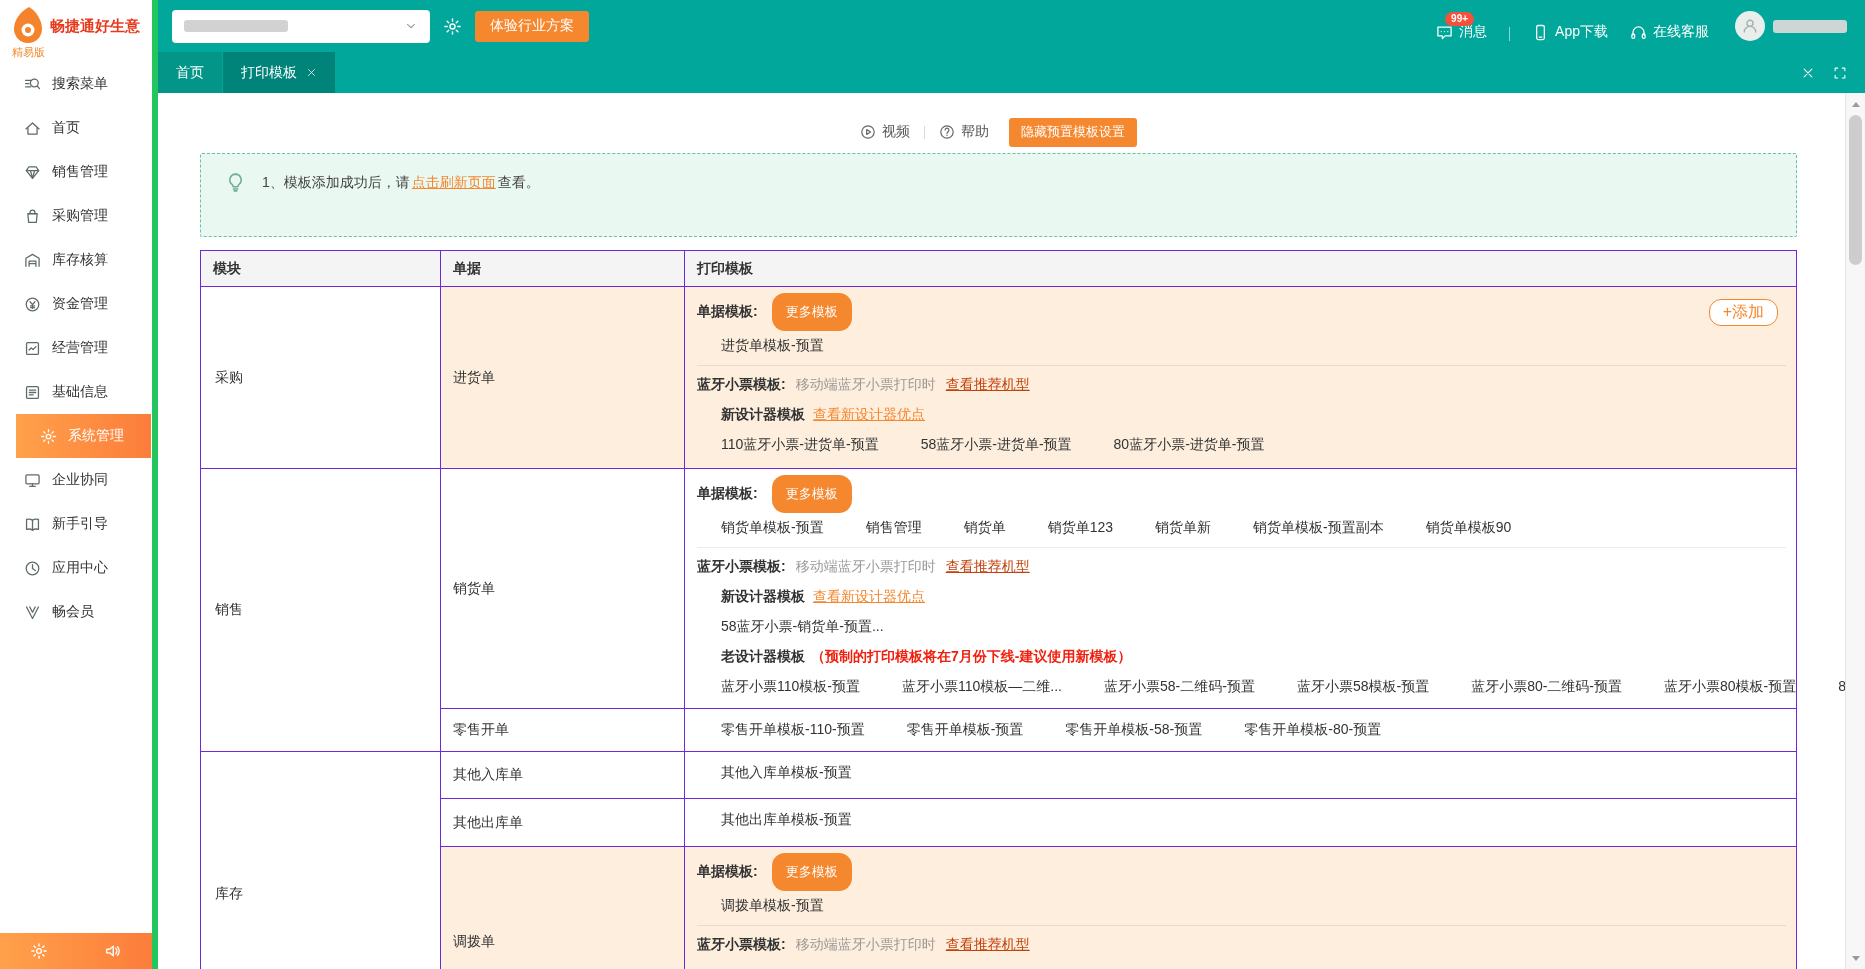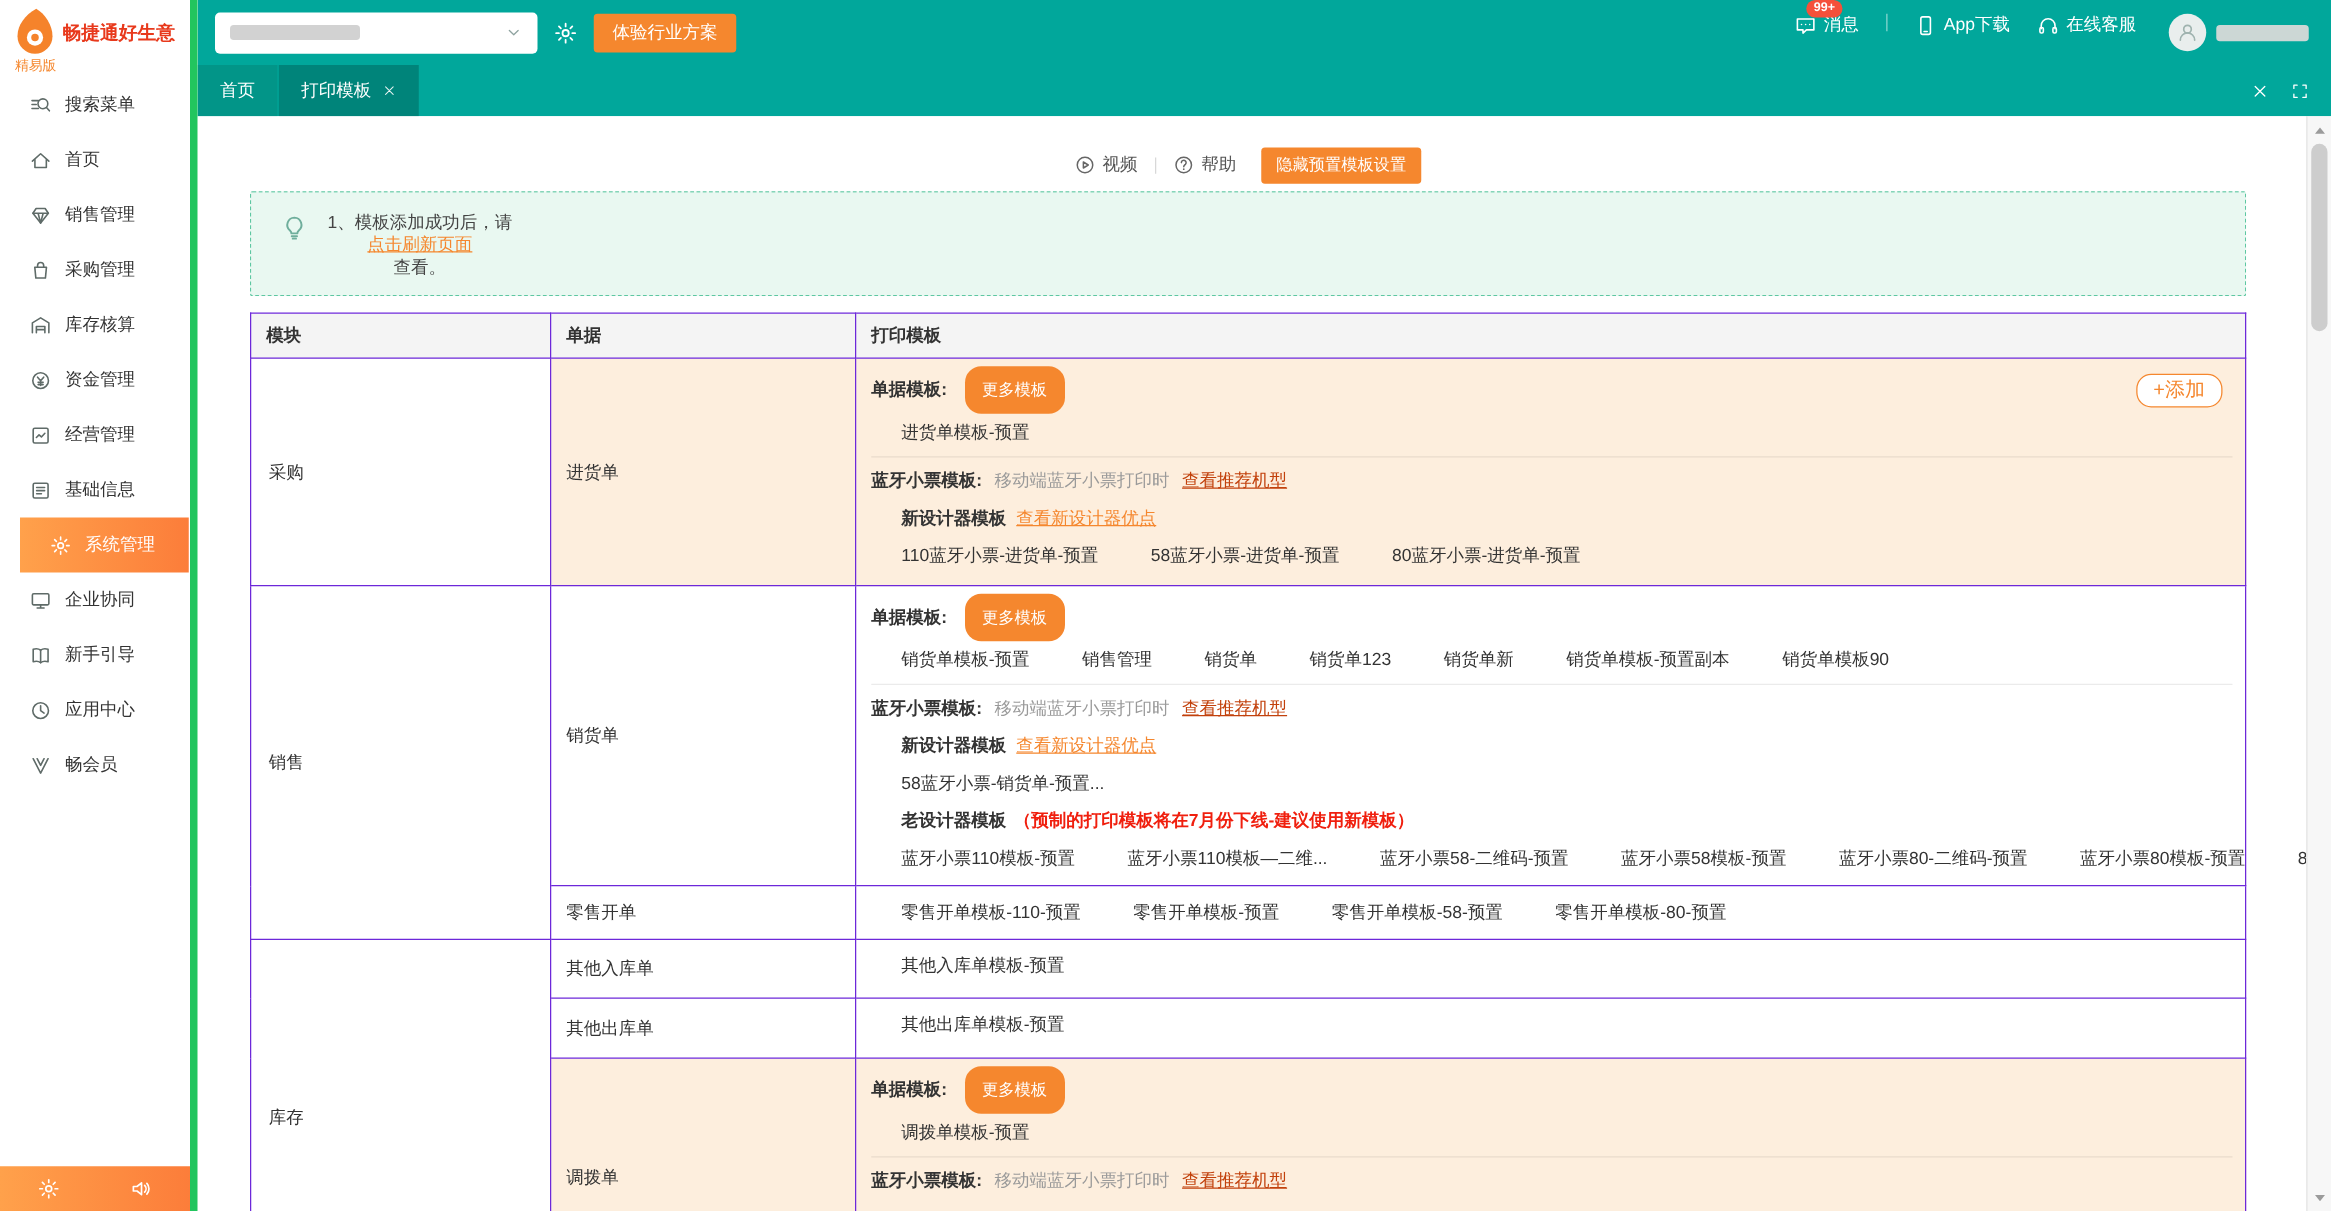--- a/index.html
+++ b/index.html
@@ -27,21 +27,21 @@
   
   .topbar{position:absolute;left:158px;right:0;top:0;height:52px;background:var(--teal);display:flex;align-items:center;padding:0 18px 0 14px;gap:13px;}
   .org-select{width:258px;height:33px;background:#fff;border-radius:4px;display:flex;align-items:center;justify-content:space-between;padding:0 12px;cursor:pointer;}
   .redact{display:inline-block;border-radius:3px;}
   .redact-dark{width:104px;height:12px;background:#d2d2d2;}
   .redact-light{width:74px;height:13px;background:#ccd7d5;}
   .chev{color:#8fa3a0;display:flex;}
   .top-gear{color:#fff;display:flex;cursor:pointer;}
   .btn-orange{background:var(--orange);color:#fff;border:none;border-radius:13px;font-family:inherit;cursor:pointer;white-space:nowrap;}
   .btn-exp{border-radius:3px;height:31px;font-size:14px;padding:0 15px;}
-  .top-right{margin-left:auto;display:flex;align-items:flex-start;gap:22px;color:#fff;font-size:14px;}
+  .top-right{margin-left:auto;display:flex;align-items:flex-end;gap:22px;color:#fff;font-size:14px;}
   .top-item{display:flex;align-items:center;gap:6px;position:relative;cursor:pointer;}
   .t-icon{display:flex;}
   .badge{position:absolute;top:-11px;left:9px;background:#f5503a;border-radius:9px;padding:1px 6px;font-size:10px;line-height:12px;font-weight:bold;}
   .top-sep{width:1px;height:14px;background:rgba(255,255,255,.55);}
   .top-user{display:flex;align-items:center;gap:8px;cursor:pointer;margin-left:4px;}
   .avatar{width:30px;height:30px;border-radius:50%;background:#e9eeed;color:#9fb3af;display:flex;align-items:center;justify-content:center;overflow:hidden;}
 
   
   .tabbar{position:absolute;left:158px;right:0;top:52px;height:41px;background:var(--teal);display:flex;align-items:stretch;}
   .tab{display:flex;align-items:center;justify-content:center;gap:9px;padding:0 18px;color:#fff;font-size:14px;background:#029588;cursor:pointer;margin-right:1px;}
@@ -55,21 +55,21 @@
   .content{position:absolute;left:42px;top:0;width:1597px;}
   .util-row{margin-top:24px;height:30px;display:flex;align-items:center;justify-content:center;gap:14px;color:#555;font-size:14px;}
   .util-item{display:flex;align-items:center;gap:6px;cursor:pointer;}
   .util-item .u-icon{display:flex;color:#666;}
   .util-sep{width:1px;height:13px;background:#d8d8d8;}
   .btn-hide{border-radius:3px;height:29px;font-size:13px;padding:0 12px;margin-left:6px;}
 
   .notice{margin-top:6px;min-height:84px;background:#e9f8f1;border:1px dashed #5ec7a2;border-radius:2px;display:flex;align-items:flex-start;padding:15px 20px 13px 24px;}
   .bulb{color:#6fae9c;display:flex;margin-right:16px;margin-top:3px;}
   .notice-lines{font-size:14px;color:#444;}
-  .n-line{min-height:28px;display:flex;align-items:center;flex-wrap:nowrap;flex-direction:column;}
+  .n-line{min-height:28px;display:flex;align-items:center;flex-wrap:nowrap;}
   .link-orange{color:var(--orange);text-decoration:underline;cursor:pointer;margin:0 2px;}
   .btn-scene{margin-left:14px;height:26px;border-radius:13px;font-size:13px;padding:0 16px;}
 
   
   .tpl-table{margin-top:13px;border-collapse:collapse;width:100%;table-layout:fixed;font-size:14px;color:#333;}
   .tpl-table th,.tpl-table td{border:1px solid #6d28d9;}
   .tpl-table thead th{background:#f4f4f4;height:36px;text-align:left;padding-left:12px;font-weight:bold;color:#333;}
   .cell-module{padding-left:14px;background:#fff;vertical-align:middle;}
   .cell-doc{padding-left:12px;vertical-align:middle;}
   .cell-tpl{padding:6px 10px 6px 12px;vertical-align:top;}

